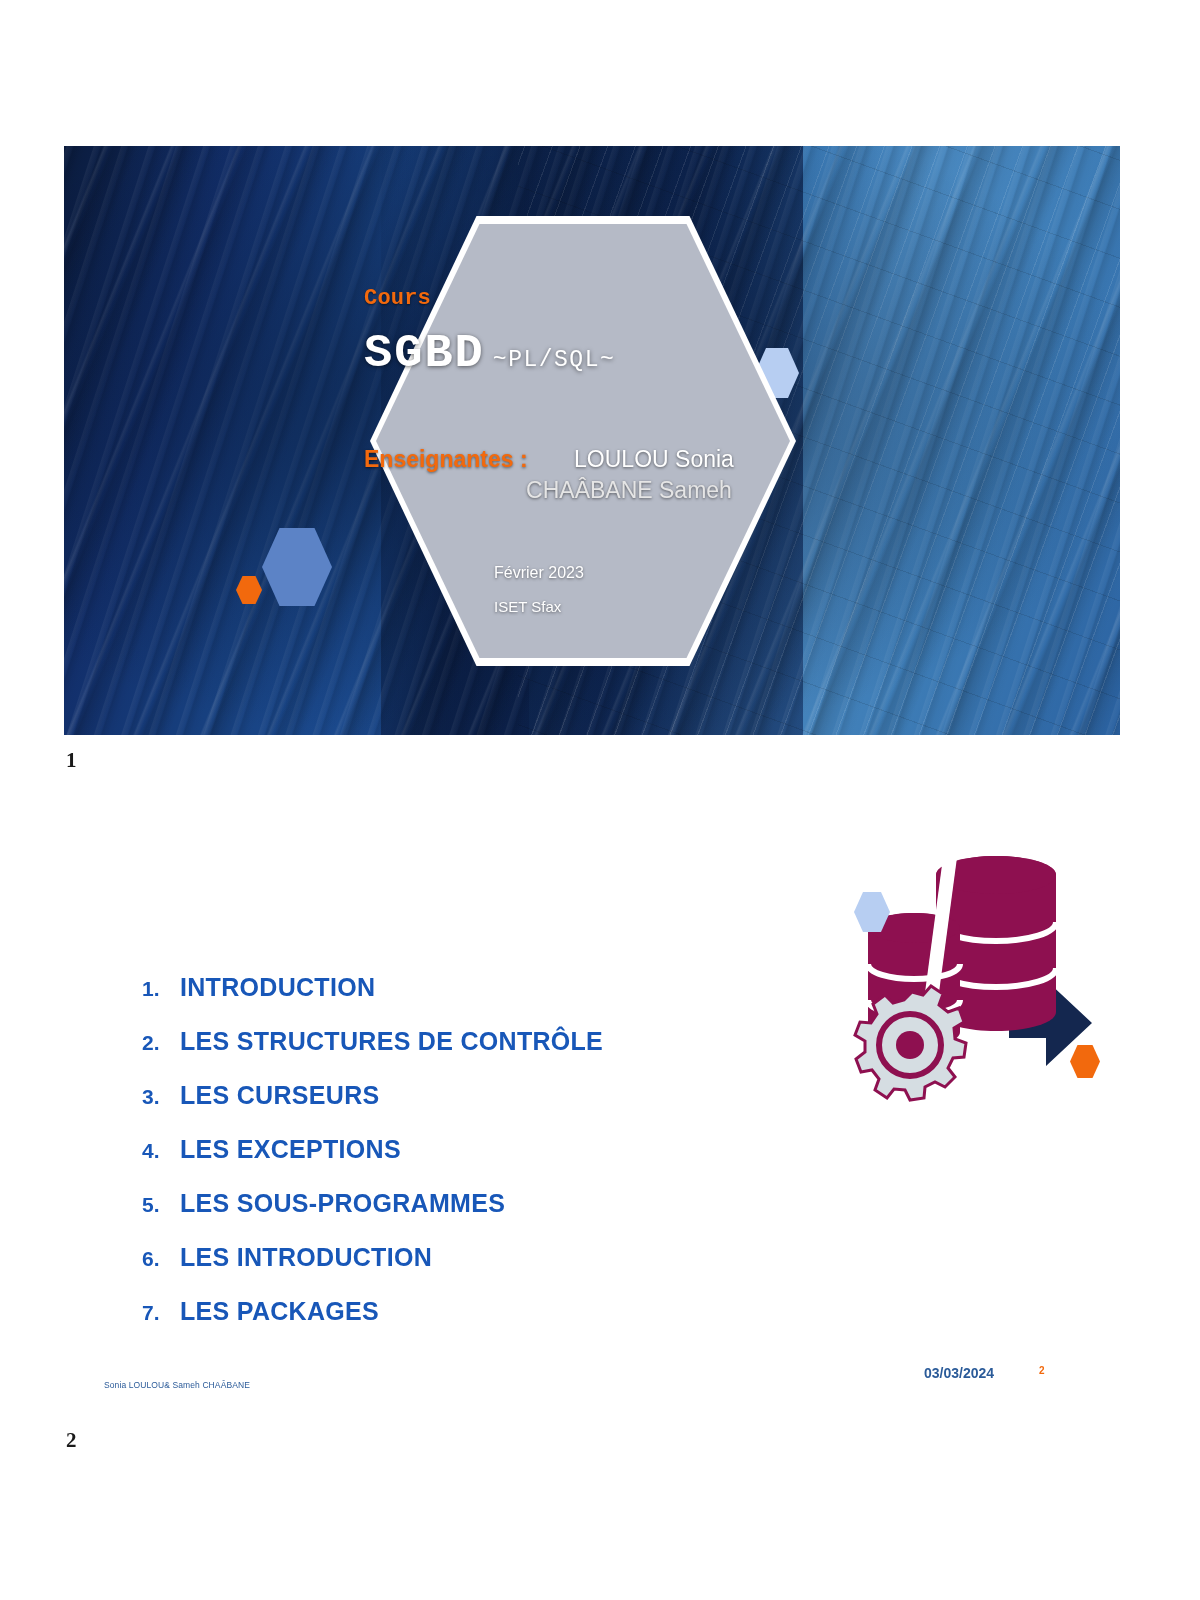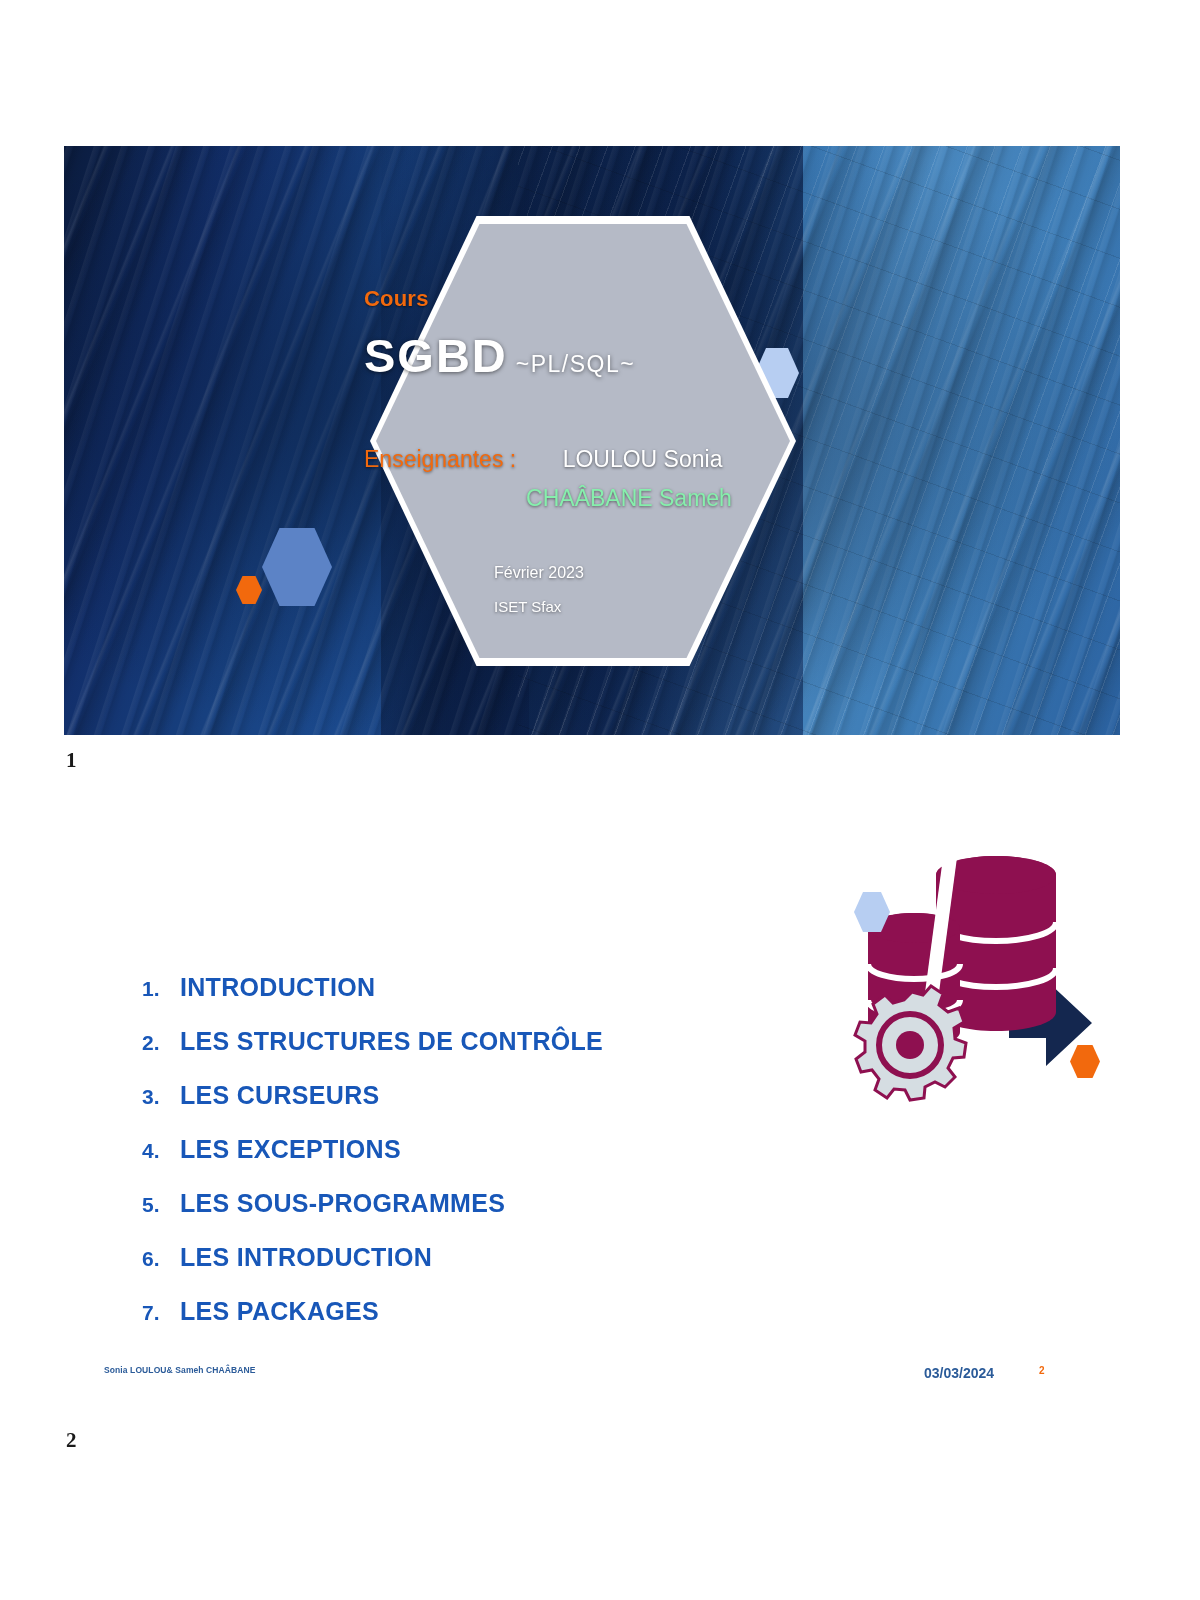--- a/index.html
+++ b/index.html
@@ -93,42 +93,43 @@
     left: 312px; top: 78px;
     width: 414px; height: 434px;
     clip-path: polygon(25% 0%, 75% 0%, 100% 50%, 75% 100%, 25% 100%, 0% 50%);
     background: rgba(10,28,66,0.30);
     backdrop-filter: none;
   }
 
   .title-block {
     position: absolute; left: 300px; top: 140px; width: 480px;
     text-align: left;
+    font-family: Liberation Mono, monospace;
   }
   .lbl-cours {
     color: #f2690d; font-size: 22px; font-weight: bold; letter-spacing: 0.2px;
     text-shadow: 0 1px 2px rgba(0,0,0,0.5);
   }
   .title-main {
     margin-top: 16px;
     color: #ffffff; font-size: 47px; font-weight: bold; letter-spacing: 2px;
     text-shadow: 0 1px 4px rgba(0,0,0,0.55);
     white-space: nowrap;
   }
   .title-main .sub {
     font-size: 23px; letter-spacing: 1.5px; font-weight: normal;
     margin-left: 8px;
   }
   .teachers {
     position: absolute; left: 300px; top: 300px; width: 470px;
     text-shadow: 0 1px 3px rgba(0,0,0,0.55);
   }
-  .teach-label { color: #f2690d; font-size: 23px; font-weight: normal; }
+  .teach-label { color: #f2690d; font-size: 23px; font-weight: bold; }
   .teach-name  { color: #ffffff; font-size: 23px; padding-left: 42px; }
-  .teach-line2 { color: #86efac; font-size: 23px; display: block; text-align: center; margin-top: 12px; padding-left: 60px; }
+  .teach-line2 { color: #e5e5e5; font-size: 23px; display: block; text-align: center; margin-top: 4px; padding-left: 60px; }
 
   .meta-block {
     position: absolute; left: 430px; top: 418px; width: 290px;
     color: #ffffff;
     text-shadow: 0 1px 3px rgba(0,0,0,0.5);
   }
   .meta-date { font-size: 16px; }
   .meta-place { font-size: 15px; margin-top: 16px; padding-right: 8px; }
 
   .pagelabel {
@@ -170,22 +171,22 @@
   .hex-lb2 { position: absolute; left: 30px; top: 52px; width: 36px; height: 40px;
              clip-path: polygon(25% 0%, 75% 0%, 100% 50%, 75% 100%, 25% 100%, 0% 50%);
              background: #b7cef2; }
   .hex-or2 { position: absolute; left: 246px; top: 205px; width: 30px; height: 33px;
              clip-path: polygon(25% 0%, 75% 0%, 100% 50%, 75% 100%, 25% 100%, 0% 50%);
              background: #f2690d; }
 
   
   .s2-footer { position: absolute; left: 0; top: 565px; width: 1056px; height: 30px; }
   .foot-authors {
-    position: absolute; left: 40px; top: 5px;
-    font-size: 8.5px; font-weight: bold; color: #2b5b99; letter-spacing: 0.1px;
+    position: absolute; left: 40px; top: 20px;
+    font-size: 8.5px; font-weight: normal; color: #2b5b99; letter-spacing: 0.1px;
   }
   .foot-date {
     position: absolute; left: 860px; top: 5px;
     font-size: 14px; font-weight: bold; color: #2b5b99;
   }
   .foot-pagenum {
     position: absolute; left: 975px; top: 5px;
     font-size: 10px; font-weight: bold; color: #f2690d;
   }
 </style>

